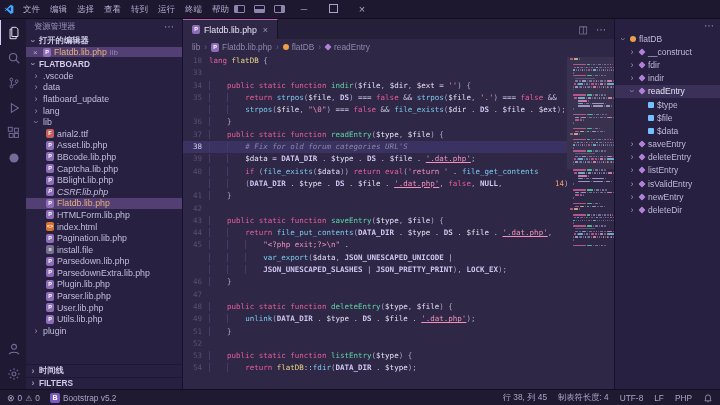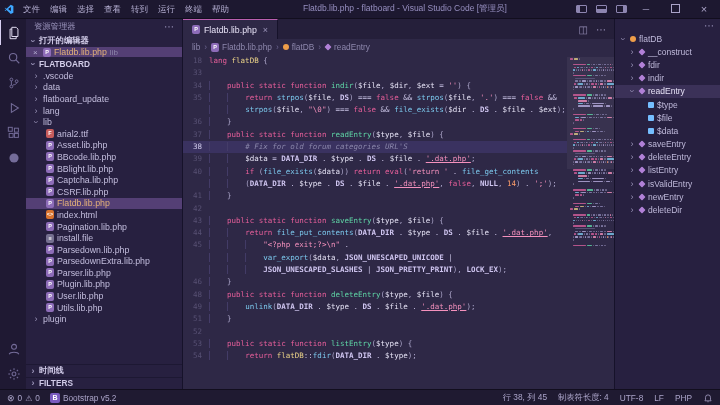--- a/index.html
+++ b/index.html
@@ -90,21 +90,21 @@
   .code-area { flex:1 1 auto; position:relative; overflow:hidden; }
   .crow { display:flex; height:12.3px; line-height:12.3px;
     font-family:"DejaVu Sans Mono", monospace; font-size:7.5px; white-space:pre; }
   .crow.active { background:var(--activeline_bg); }
   .crow.active .cnum { color:#d2cdee; }
   .cnum { flex:0 0 26px; text-align:right; padding-right:7px; color:#575073; }
   .ctext { flex:1; overflow:hidden; }
   .tk-kw { color:var(--kw); } .tk-fn { color:var(--fn); } .tk-call { color:var(--call); }
   .tk-str,.tk-strU { color:var(--str); } .tk-strU { text-decoration:underline; }
   .tk-const { color:var(--const); font-weight:bold; } .tk-var { color:var(--var); }
-  .tk-comment { color:var(--comment); font-style:italic; } .tk-num { color:var(--num); }
+  .tk-comment { color:var(--comment); font-style:italic; } .tk-num { color:var(--num);margin-left:48px; }
   .tk-cls { color:var(--cls); } .tk-punc { color:var(--punc); } .tk-op { color:var(--op); }
   .tk-ind { background-image:linear-gradient(to right,#443c68 1px,transparent 1px);
     background-size:18.06px 100%; background-repeat:repeat-x; }
   .minimap { position:absolute; top:0; right:0; bottom:0; width:47px; background:var(--editor_bg); padding-top:2px; }
   .mm-slider { position:absolute; left:0; right:0; top:2px; height:112px; background:rgba(255,255,255,.05); }
   .mrow { height:1.6px; margin:1.2px 0 0 3px; display:flex; gap:1px; }
   .mseg { height:100%; border-radius:.5px; opacity:.8; }
 
   
   .rightbar { flex:0 0 106px; background:var(--sidebar_bg); border-left:1px solid #16122a;
@@ -139,21 +139,20 @@
     <nav id="menus">
         <span class="menu-item">文件</span>
         <span class="menu-item">编辑</span>
         <span class="menu-item">选择</span>
         <span class="menu-item">查看</span>
         <span class="menu-item">转到</span>
         <span class="menu-item">运行</span>
         <span class="menu-item">终端</span>
         <span class="menu-item">帮助</span>
       </nav>
-    <div class="title-center">Flatdb.lib.php - flatboard - Visual Studio Code [管理员]</div>
     <div class="tb-right">
       <span class="wicon wicon-left"></span>
       <span class="wicon wicon-bottom"></span>
       <span class="wicon wicon-right"></span>
       <span class="wc wc-min"></span>
       <span class="wc wc-max"></span>
       <span class="wc wc-close"></span>
     </div>
   </div>
 
@@ -265,33 +264,37 @@
           <div class="tree-row" style="padding-left: 20px;">
             <span class="ficon php">P</span>
             <span class="tree-label">Asset.lib.php</span>
           </div>
           <div class="tree-row" style="padding-left: 20px;">
             <span class="ficon php">P</span>
             <span class="tree-label">BBcode.lib.php</span>
           </div>
           <div class="tree-row" style="padding-left: 20px;">
             <span class="ficon php">P</span>
+            <span class="tree-label">Captcha.lib.php</span>
+          </div>
+          <div class="tree-row" style="padding-left: 20px;">
+            <span class="ficon php">P</span>
             <span class="tree-label">BBlight.lib.php</span>
           </div>
-          <div class="tree-row" style="padding-left: 20px;">
-            <span class="ficon php">P</span>
-            <span class="tree-label">Captcha.lib.php</span>
-          </div>
-          <div class="tree-row" style="padding-left: 20px;">
+          <div class="tree-row" style="padding-left: 20px; font-style: italic;">
             <span class="ficon php">P</span>
             <span class="tree-label">CSRF.lib.php</span>
           </div>
           <div class="tree-row selected" style="padding-left: 20px;">
             <span class="ficon php">P</span>
             <span class="tree-label mod">Flatdb.lib.php</span>
+          </div>
+          <div class="tree-row" style="padding-left: 20px;">
+            <span class="ficon php">P</span>
+            <span class="tree-label">HTMLForm.lib.php</span>
           </div>
           <div class="tree-row" style="padding-left: 20px;">
             <span class="ficon html">&lt;&gt;</span>
             <span class="tree-label">index.html</span>
           </div>
           <div class="tree-row" style="padding-left: 20px;">
             <span class="ficon php">P</span>
             <span class="tree-label">Pagination.lib.php</span>
           </div>
           <div class="tree-row" style="padding-left: 20px;">
@@ -301,25 +304,25 @@
           <div class="tree-row" style="padding-left: 20px;">
             <span class="ficon php">P</span>
             <span class="tree-label">Parsedown.lib.php</span>
           </div>
           <div class="tree-row" style="padding-left: 20px;">
             <span class="ficon php">P</span>
             <span class="tree-label">ParsedownExtra.lib.php</span>
           </div>
           <div class="tree-row" style="padding-left: 20px;">
             <span class="ficon php">P</span>
+            <span class="tree-label">Plugin.lib.php</span>
+          </div>
+          <div class="tree-row" style="padding-left: 20px;">
+            <span class="ficon php">P</span>
             <span class="tree-label">Parser.lib.php</span>
-          </div>
-          <div class="tree-row" style="padding-left: 20px;">
-            <span class="ficon php">P</span>
-            <span class="tree-label">Plugin.lib.php</span>
           </div>
           <div class="tree-row" style="padding-left: 20px;">
             <span class="ficon php">P</span>
             <span class="tree-label">User.lib.php</span>
           </div>
           <div class="tree-row" style="padding-left: 20px;">
             <span class="ficon php">P</span>
             <span class="tree-label">Utils.lib.php</span>
           </div>
           <div class="tree-row" style="padding-left: 6px;">
@@ -383,20 +386,21 @@
             <div class="crow"><span class="cnum">40</span><span class="ctext"><span class="tk-ind">        </span><span class="tk-kw">if </span><span class="tk-punc">(</span><span class="tk-call">file_exists</span><span class="tk-punc">(</span><span class="tk-var">$data</span><span class="tk-punc">)) </span><span class="tk-kw">return </span><span class="tk-kw">eval</span><span class="tk-punc">(</span><span class="tk-str">'return '</span><span class="tk-op"> . </span><span class="tk-call">file_get_contents</span></span></div>
             <div class="crow"><span class="cnum"></span><span class="ctext"><span class="tk-ind">        </span><span class="tk-punc">(</span><span class="tk-const">DATA_DIR</span><span class="tk-op"> . </span><span class="tk-var">$type</span><span class="tk-op"> . </span><span class="tk-const">DS</span><span class="tk-op"> . </span><span class="tk-var">$file</span><span class="tk-op"> . </span><span class="tk-strU">'.dat.php'</span><span class="tk-punc">, </span><span class="tk-kw">false</span><span class="tk-punc">, </span><span class="tk-const">NULL</span><span class="tk-punc">, </span><span class="tk-num">14</span><span class="tk-punc">) </span><span class="tk-op">. </span><span class="tk-str">';'</span><span class="tk-punc">);</span></span></div>
             <div class="crow"><span class="cnum">41</span><span class="ctext"><span class="tk-ind">    </span><span class="tk-punc">}</span></span></div>
             <div class="crow"><span class="cnum">42</span><span class="ctext"></span></div>
             <div class="crow"><span class="cnum">43</span><span class="ctext"><span class="tk-ind">    </span><span class="tk-kw">public static function </span><span class="tk-fn">saveEntry</span><span class="tk-punc">(</span><span class="tk-var">$type</span><span class="tk-punc">, </span><span class="tk-var">$file</span><span class="tk-punc">) {</span></span></div>
             <div class="crow"><span class="cnum">44</span><span class="ctext"><span class="tk-ind">        </span><span class="tk-kw">return </span><span class="tk-call">file_put_contents</span><span class="tk-punc">(</span><span class="tk-const">DATA_DIR</span><span class="tk-op"> . </span><span class="tk-var">$type</span><span class="tk-op"> . </span><span class="tk-const">DS</span><span class="tk-op"> . </span><span class="tk-var">$file</span><span class="tk-op"> . </span><span class="tk-strU">'.dat.php'</span><span class="tk-punc">,</span></span></div>
             <div class="crow"><span class="cnum">45</span><span class="ctext"><span class="tk-ind">            </span><span class="tk-str">"&lt;?php exit;?&gt;\n"</span><span class="tk-op"> .</span></span></div>
             <div class="crow"><span class="cnum"></span><span class="ctext"><span class="tk-ind">            </span><span class="tk-call">var_export</span><span class="tk-punc">(</span><span class="tk-var">$data</span><span class="tk-punc">, </span><span class="tk-const">JSON_UNESCAPED_UNICODE</span><span class="tk-op"> |</span></span></div>
             <div class="crow"><span class="cnum"></span><span class="ctext"><span class="tk-ind">            </span><span class="tk-const">JSON_UNESCAPED_SLASHES</span><span class="tk-op"> | </span><span class="tk-const">JSON_PRETTY_PRINT</span><span class="tk-punc">), </span><span class="tk-const">LOCK_EX</span><span class="tk-punc">);</span></span></div>
             <div class="crow"><span class="cnum">46</span><span class="ctext"><span class="tk-ind">    </span><span class="tk-punc">}</span></span></div>
+            <div class="crow"><span class="cnum">47</span><span class="ctext"></span></div>
             <div class="crow"><span class="cnum">48</span><span class="ctext"><span class="tk-ind">    </span><span class="tk-kw">public static function </span><span class="tk-fn">deleteEntry</span><span class="tk-punc">(</span><span class="tk-var">$type</span><span class="tk-punc">, </span><span class="tk-var">$file</span><span class="tk-punc">) {</span></span></div>
             <div class="crow"><span class="cnum">49</span><span class="ctext"><span class="tk-ind">        </span><span class="tk-call">unlink</span><span class="tk-punc">(</span><span class="tk-const">DATA_DIR</span><span class="tk-op"> . </span><span class="tk-var">$type</span><span class="tk-op"> . </span><span class="tk-const">DS</span><span class="tk-op"> . </span><span class="tk-var">$file</span><span class="tk-op"> . </span><span class="tk-strU">'.dat.php'</span><span class="tk-punc">);</span></span></div>
             <div class="crow"><span class="cnum">51</span><span class="ctext"><span class="tk-ind">    </span><span class="tk-punc">}</span></span></div>
             <div class="crow"><span class="cnum">52</span><span class="ctext"></span></div>
             <div class="crow"><span class="cnum">53</span><span class="ctext"><span class="tk-ind">    </span><span class="tk-kw">public static function </span><span class="tk-fn">listEntry</span><span class="tk-punc">(</span><span class="tk-var">$type</span><span class="tk-punc">) {</span></span></div>
             <div class="crow"><span class="cnum">54</span><span class="ctext"><span class="tk-ind">        </span><span class="tk-kw">return </span><span class="tk-cls">flatDB</span><span class="tk-op">::</span><span class="tk-call">fdir</span><span class="tk-punc">(</span><span class="tk-const">DATA_DIR</span><span class="tk-op"> . </span><span class="tk-var">$type</span><span class="tk-punc">);</span></span></div>
           </div>
         <div class="minimap">
           <div class="mm-slider"></div>
           <div id="minimap-lines">

